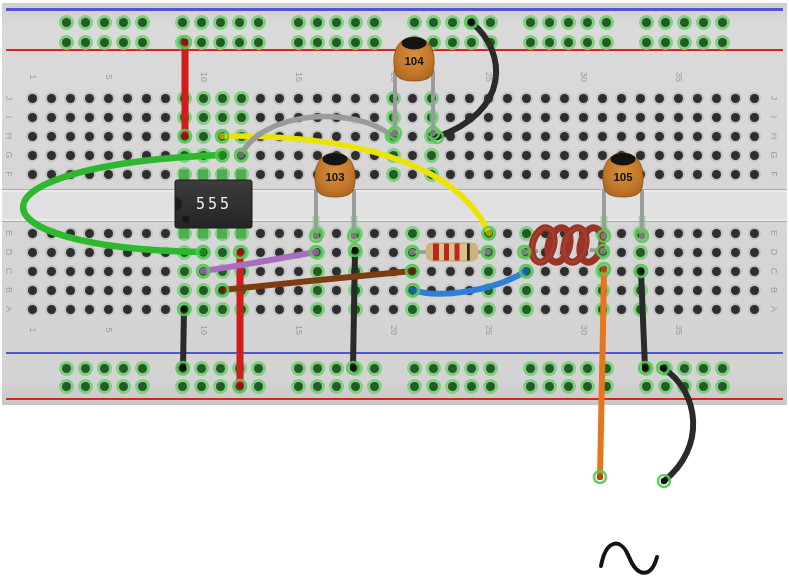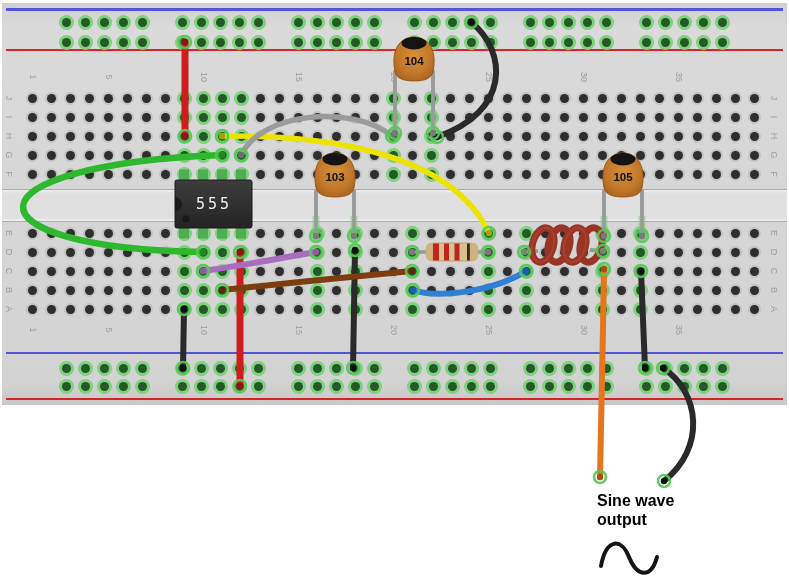--- a/index.html
+++ b/index.html
@@ -215,24 +215,20 @@
         <circle cx="354" cy="236" r="3.2" fill="#7a7a7a"></circle>
         <circle cx="604" cy="236" r="6" fill="none" stroke="#58c858" stroke-width="2.6" opacity="0.9"></circle>
         <circle cx="604" cy="236" r="3.2" fill="#7a7a7a"></circle>
         <circle cx="642" cy="236" r="6" fill="none" stroke="#58c858" stroke-width="2.6" opacity="0.9"></circle>
         <circle cx="642" cy="236" r="3.2" fill="#7a7a7a"></circle>
       </g>
 
     <path d="M601,566 C606,539 621,537 629,557 C637,577 651,579 657,557" fill="none" stroke="#141414" stroke-width="4" stroke-linecap="round"></path>
   </svg>
 
-  <div class="annotation">
-    <div>Sine wave</div>
-    <div>output</div>
-  </div>
 <div class="hole" style="left: 27.5px; top: 93.5px;"></div>
     <div class="hole" style="left: 27.5px; top: 112.5px;"></div>
     <div class="hole" style="left: 27.5px; top: 131.5px;"></div>
     <div class="hole" style="left: 27.5px; top: 150.5px;"></div>
     <div class="hole" style="left: 27.5px; top: 169.5px;"></div>
     <div class="hole" style="left: 27.5px; top: 228.5px;"></div>
     <div class="hole" style="left: 27.5px; top: 247.5px;"></div>
     <div class="hole" style="left: 27.5px; top: 266.5px;"></div>
     <div class="hole" style="left: 27.5px; top: 285.5px;"></div>
     <div class="hole" style="left: 27.5px; top: 304.5px;"></div>

